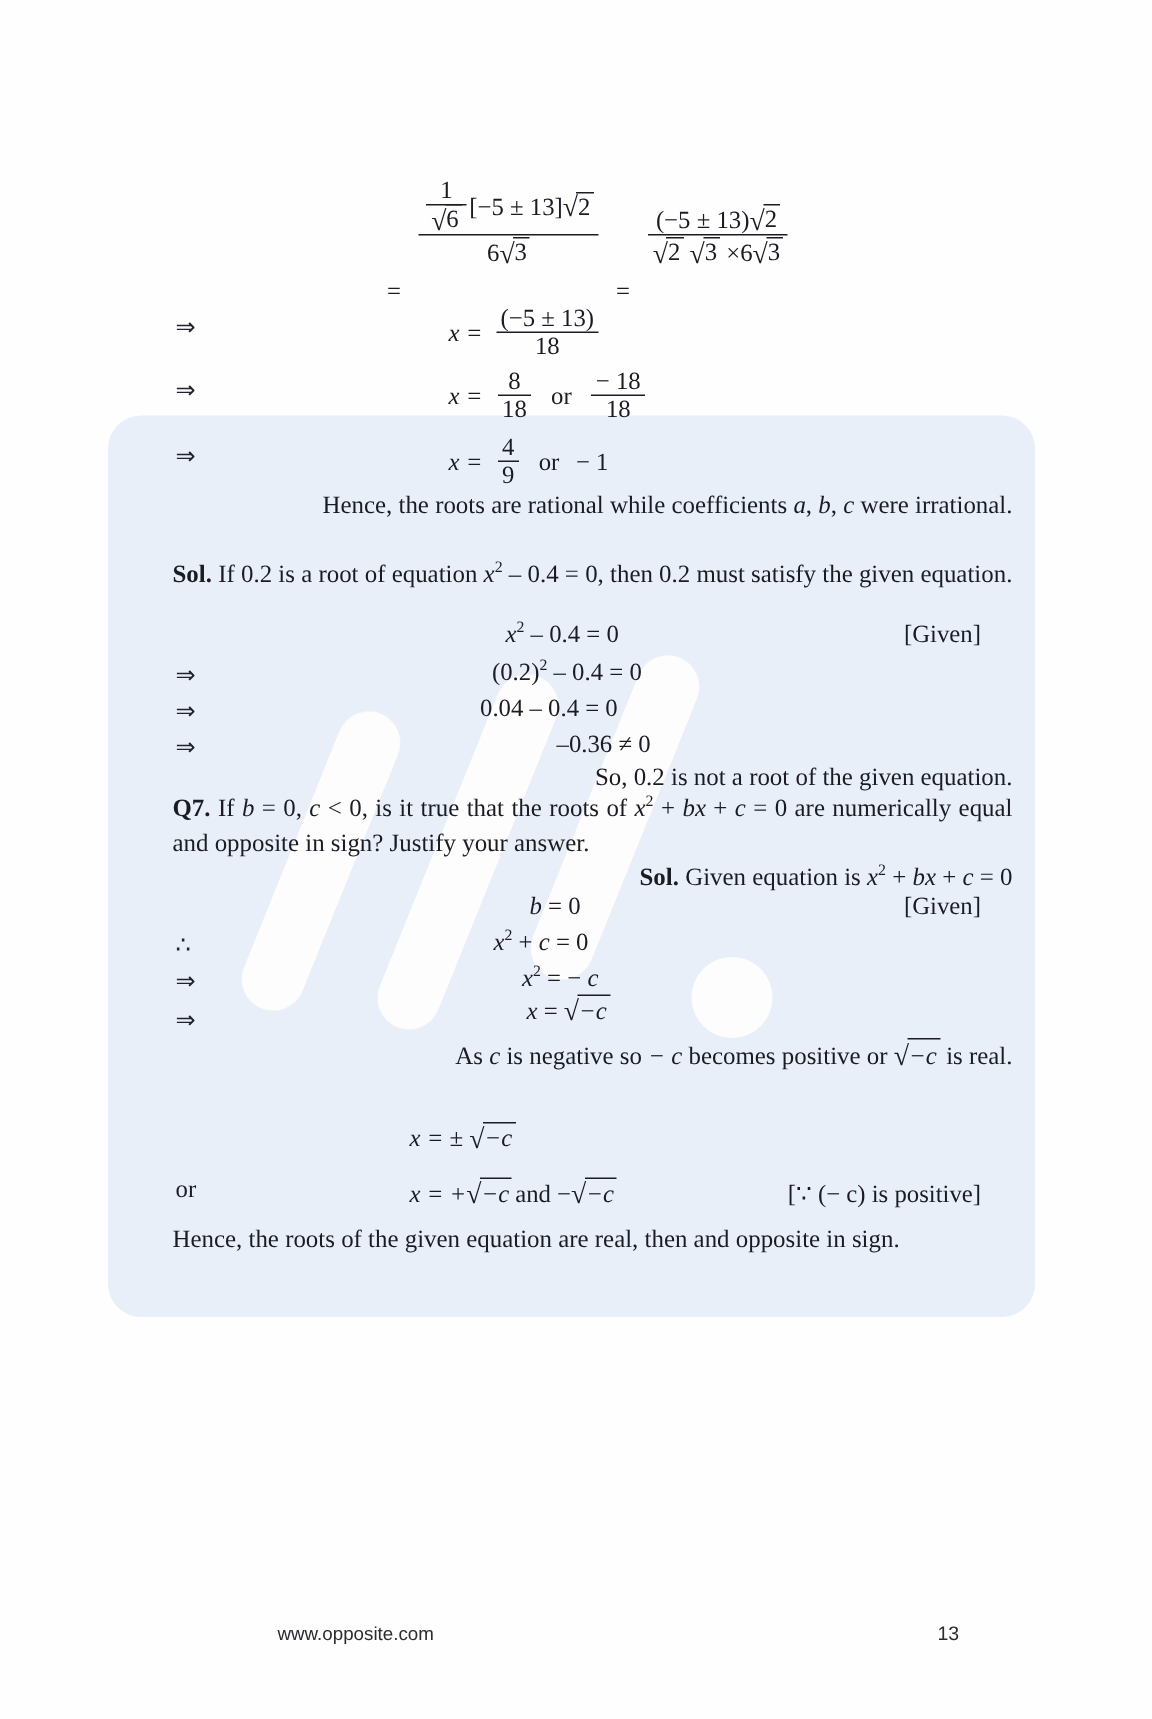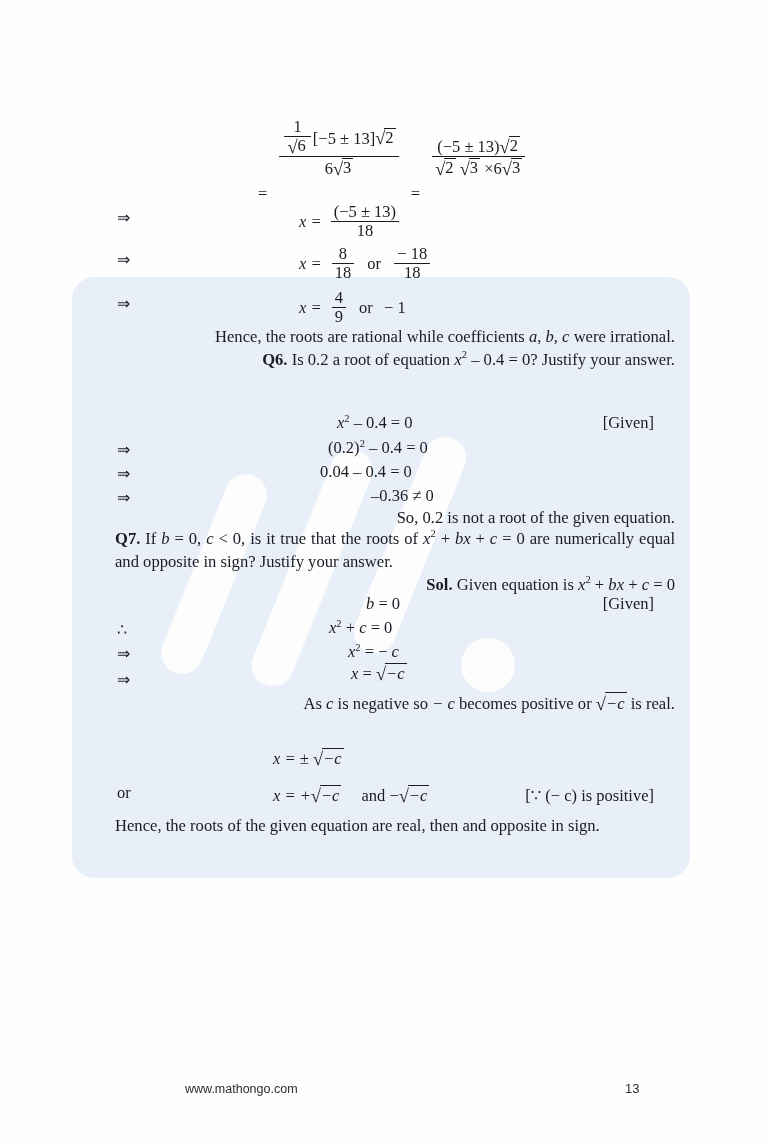--- a/index.html
+++ b/index.html
@@ -258,24 +258,24 @@
         <span class="den">9</span>
       </span>
       <span style="margin:0 7px;">or</span>
       <span>− 1</span>
     </div>
 
     <div class="para nojust" style="top:326px;">
       <span>Hence, the roots are rational while coefficients </span><i>a</i><span>, </span><i>b</i><span>, </span><i>c</i><span> were irrational.</span>
     </div>
 
-    <div class="para nojust" style="top:349px;">
-      <b>Q6.</b><span> Is 0.2 a root of equation </span><i>x</i><sup class="p">2</sup><span> – 0.4 = 0? Justify your answer.</span>
-    </div>
-
+
+    <div class="para" style="top:372px;">
+      <b>Sol.</b><span> If 0.2 is a root of equation </span><i>x</i><sup class="p">2</sup><span> – 0.4 = 0, then 0.2 must satisfy the given equation.</span>
+    </div>
 
     <div class="eqcenter" style="left:337px; top:413px;">
       <i>x</i><sup class="p">2</sup><span> – 0.4 = 0</span>
     </div>
     <div class="given" style="top:413px;">[Given]</div>
 
     <div class="arrow" style="top:440px;">⇒</div>
     <div class="eqcenter" style="left:312px; top:438px;margin-left:16px;">
       <span>(0.2)</span><sup class="p">2</sup><span> – 0.4 = 0</span>
     </div>
@@ -289,21 +289,21 @@
     <div class="para nojust" style="top:507px;">So, 0.2 is not a root of the given equation.</div>
 
     <div class="para" style="top:528px;">
       <b>Q7.</b><span> If </span><i>b</i><span> = 0, </span><i>c</i><span> &lt; 0, is it true that the roots of </span><i>x</i><sup class="p">2</sup><span> + </span><i>bx</i><span> + </span><i>c</i><span> = 0 are numerically equal and opposite in sign? Justify your answer.</span>
     </div>
 
     <div class="para nojust" style="top:574px;">
       <b>Sol.</b><span> Given equation is </span><i>x</i><sup class="p">2</sup><span> + </span><i>bx</i><span> + </span><i>c</i><span> = 0</span>
     </div>
 
-    <div class="eqcenter" style="left:366px; top:594px;text-align:right;">
+    <div class="eqcenter" style="left:353px; top:594px;text-align:right;">
       <i>b</i><span> = 0</span>
     </div>
     <div class="given" style="top:594px;">[Given]</div>
 
     <div class="arrow" style="top:620px;">∴</div>
     <div class="eqcenter" style="left:329px; top:618px;">
       <i>x</i><sup class="p">2</sup><span> + </span><i>c</i><span> = 0</span>
     </div>
 
     <div class="arrow" style="top:644px;">⇒</div>
@@ -321,24 +321,24 @@
     </div>
 
 
     <div class="eqcenter" style="left:273px; top:748px;">
       <i>x = ±</i>
       <span class="rad"><span class="sign">√</span><span class="rdc"><i>−c</i></span></span>
     </div>
 
     <div class="line" style="left:117px; top:785px;">or</div>
     <div class="eqcenter" style="left:273px; top:785px;">
-      <i>x = +</i><span class="rad"><span class="sign">√</span><span class="rdc"><i>−c</i></span></span><span style="margin-left:20px;">and −</span><span class="rad"><span class="sign">√</span><span class="rdc"><i>−c</i></span></span>
+      <i>x = +</i><span class="rad"><span class="sign">√</span><span class="rdc"><i>−c</i></span></span><span style="margin-left:2px;">and −</span><span class="rad"><span class="sign">√</span><span class="rdc"><i>−c</i></span></span>
     </div>
     <div class="given" style="top:786px;">[∵ (− c) is positive]</div>
 
     <div class="para" style="top:815px;">Hence, the roots of the given equation are real, then and opposite in sign.</div>
 
   </div>
 
-  <div class="footer-site">www.mathongo.com</div>
+  <div class="footer-site">www.opposite.com</div>
   <div class="footer-page">13</div>
 
 </div>
 
 </body></html>

